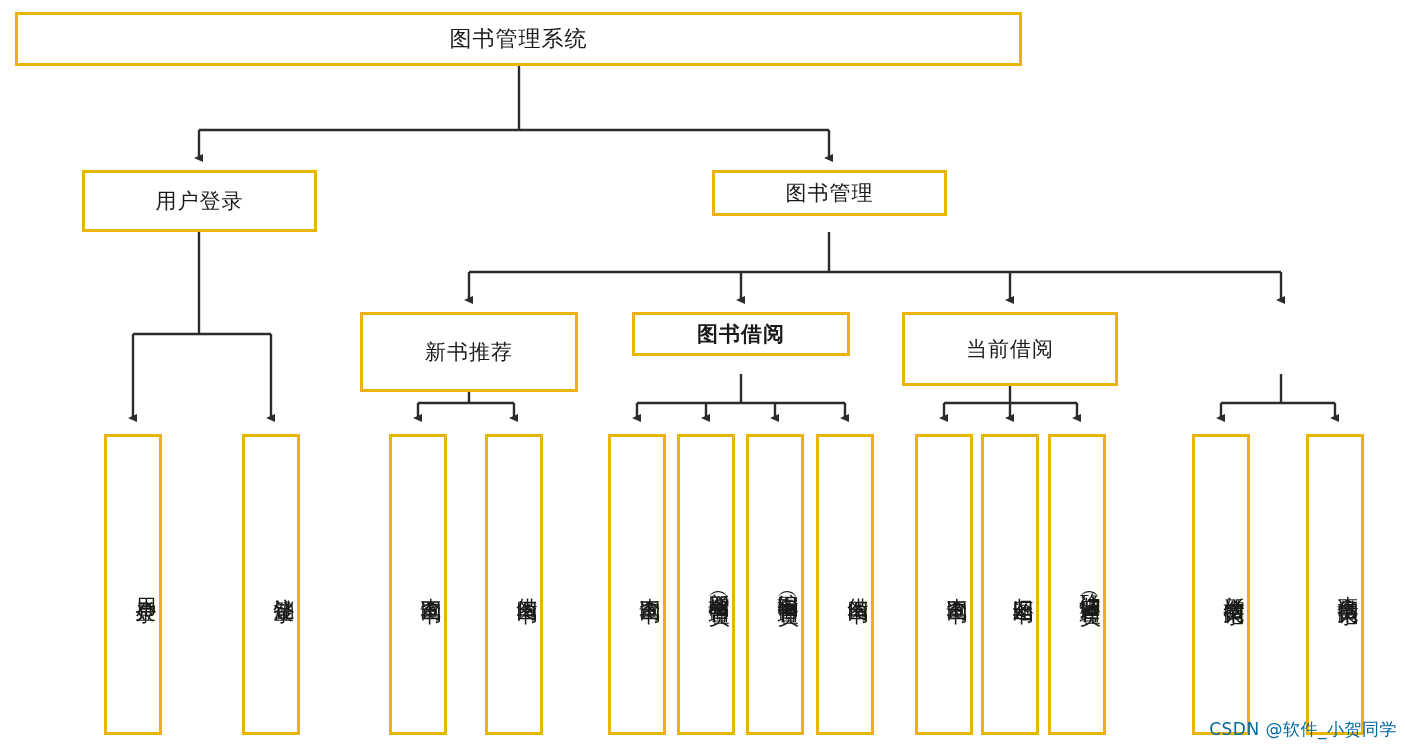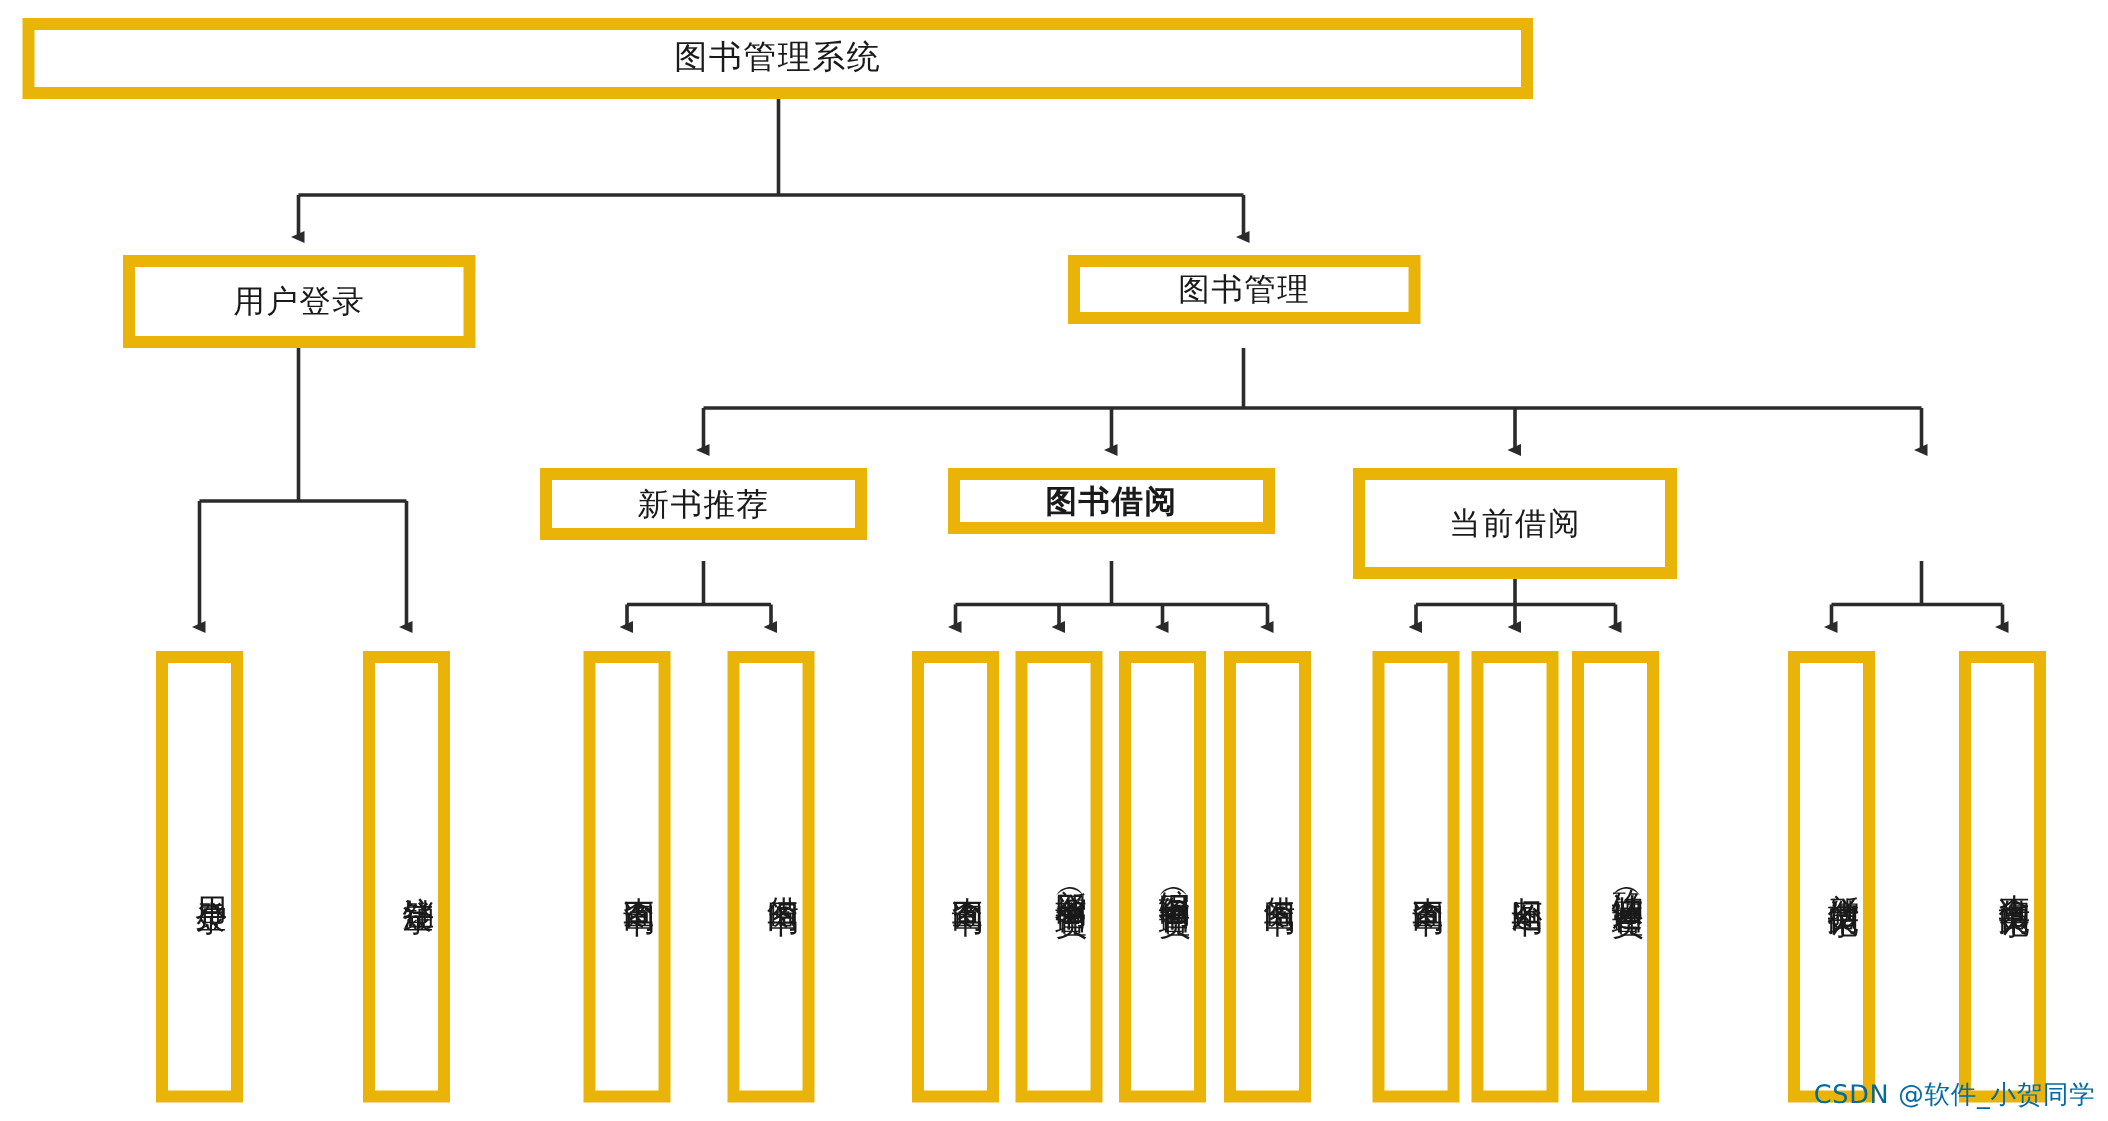--- a/index.html
+++ b/index.html
@@ -20,21 +20,21 @@
   svg#edges {
     position: absolute;
     left: 0;
     top: 0;
     width: 1405px;
     height: 747px;
     pointer-events: none;
   }
   .node {
     position: absolute;
-    border: 8px solid #eab308;
+    border: 3px solid #eab308;
     background: #ffffff;
     display: flex;
     align-items: center;
     justify-content: center;
     color: #1a1a1a;
     line-height: 1.25;
   }
   .node.h {            
     font-size: 21px;
     letter-spacing: 1px;
@@ -123,21 +123,21 @@
     <span>图书管理系统</span>
   </div>
 
   <div class="node h" style="left:82px; top:170px; width:235px; height:62px;">
     <span>用户登录</span>
   </div>
   <div class="node h" style="left:712px; top:170px; width:235px; height:46px;">
     <span>图书管理</span>
   </div>
 
-  <div class="node h" style="left:360px; top:312px; width:218px; height:48px;">
+  <div class="node h" style="left:360px; top:312px; width:218px; height:80px;">
     <span>新书推荐</span>
   </div>
   <div class="node h" style="left:632px; top:312px; width:218px; height:44px;font-weight:bold;">
     <span>图书借阅</span>
   </div>
   <div class="node h" style="left:902px; top:312px; width:216px; height:74px;">
     <span>当前借阅</span>
   </div>
 
   <div class="node v" style="left:104px; top:434px; width:58px; height:301px;">

